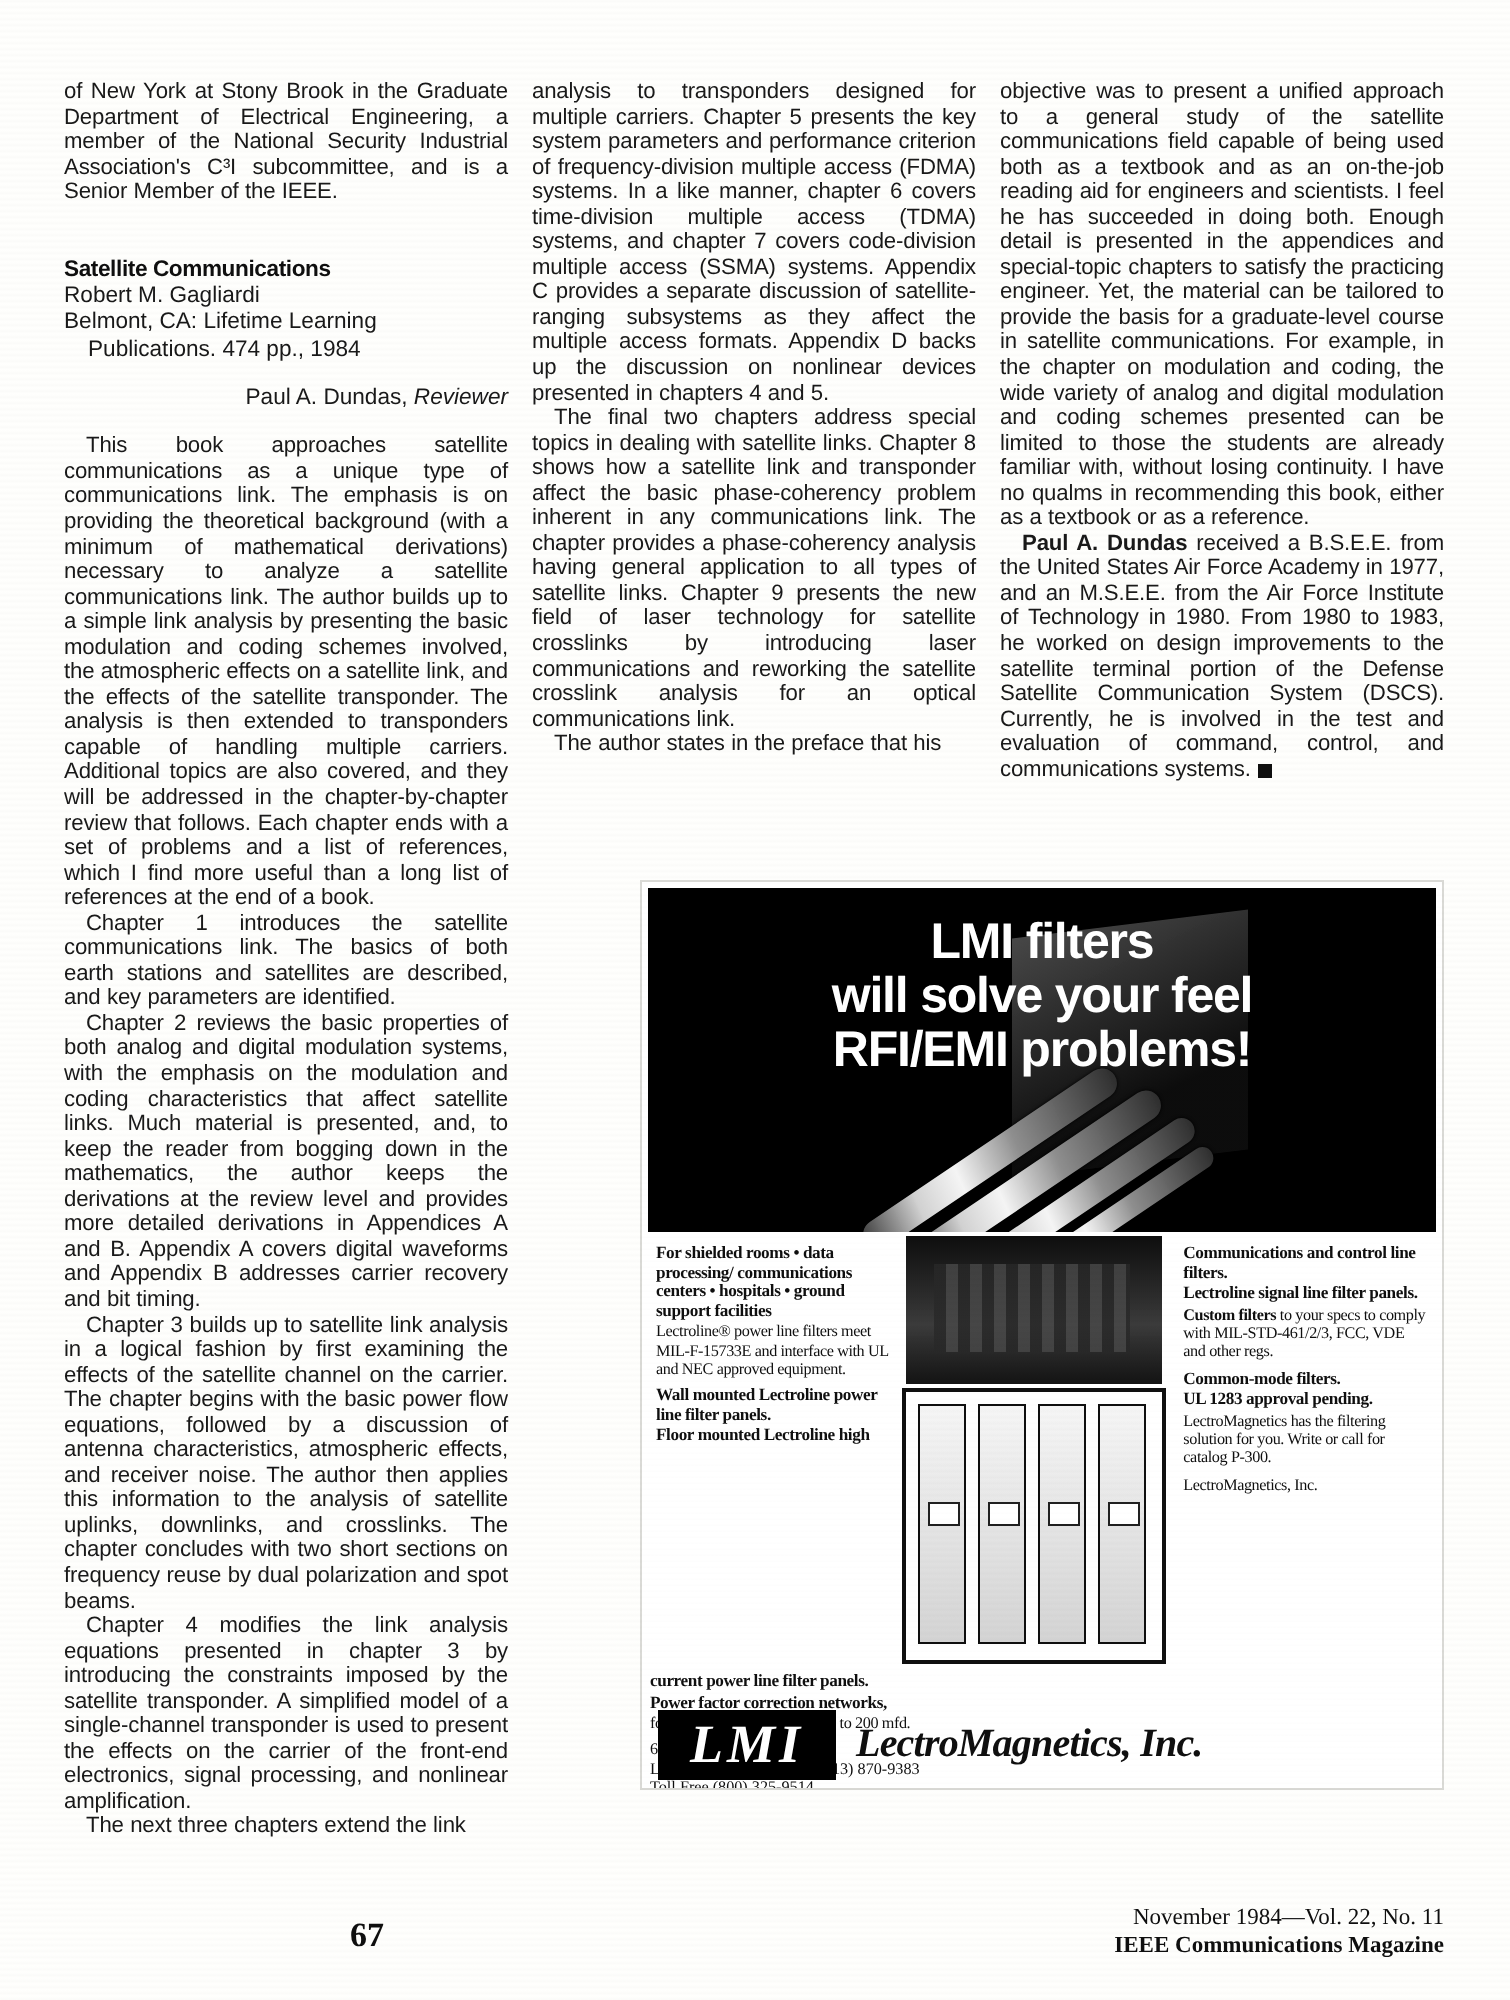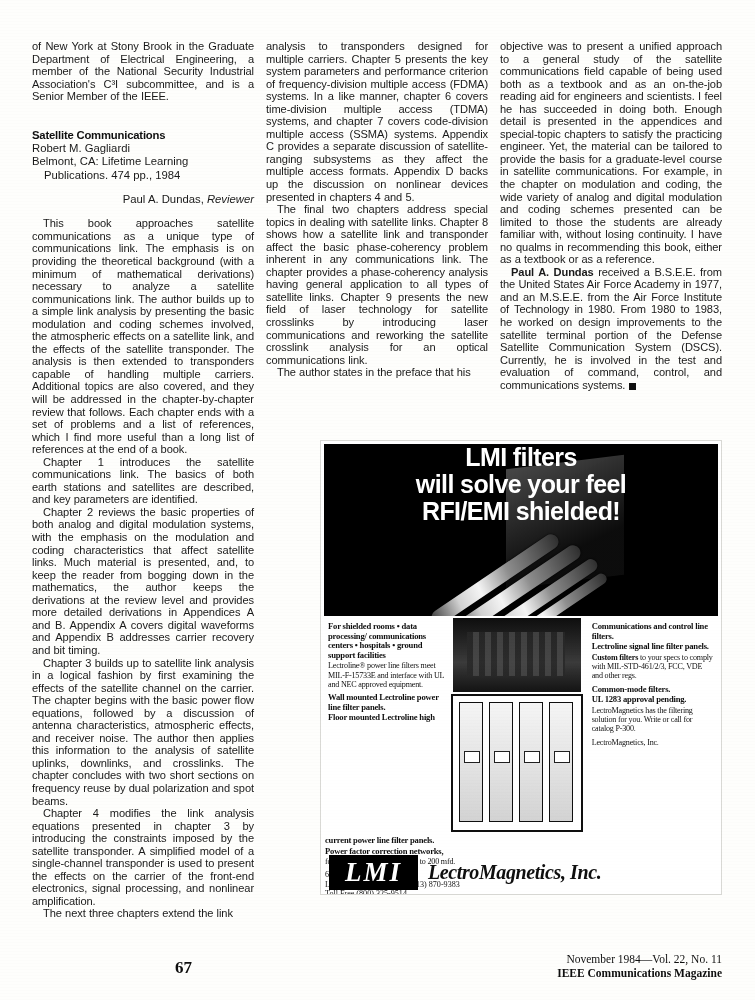--- a/index.html
+++ b/index.html
@@ -122,21 +122,21 @@
   }
   .ad-headline {
     position: relative;
     z-index: 3;
     color: #fff;
     text-align: center;
     font-weight: bold;
     font-size: 25px;
     line-height: 27px;
     letter-spacing: -0.6px;
-    padding-top: 0;
+    padding-top: 14px;
     font-family: "Liberation Sans", sans-serif;
   }
   .ad-headline span { display:block; }
   
   .cyl {
     position: absolute;
     z-index: 2;
     background: linear-gradient(100deg,#3a3a3a 0%,#cfcfcf 22%,#f2f2f2 38%,#8e8e8e 60%,#2e2e2e 100%);
     border-radius: 9px;
     transform: rotate(-34deg);
@@ -346,21 +346,21 @@
 
     <div class="ad-hero">
       <div class="hero-box"></div>
       <div class="cyl c1"></div>
       <div class="cyl c2"></div>
       <div class="cyl c3"></div>
       <div class="cyl c4"></div>
       <div class="ad-headline">
         <span>LMI filters</span>
         <span>will solve your feel</span>
-        <span>RFI/EMI shielded!</span>
+        <span>RFI/EMI problems!</span>
       </div>
     </div>
 
     <div class="ad-mid">
 
       <div class="ad-col left">
         <p class="ad-h">For shielded rooms • data processing/ communications centers • hospitals • ground support facilities</p>
         <p class="ad-t">Lectroline® power line filters meet MIL-F-15733E and interface with UL and NEC approved equipment.</p>
         <p class="ad-h">Wall mounted Lectroline power line filter panels.</p>
         <p class="ad-h">Floor mounted Lectroline high</p>

